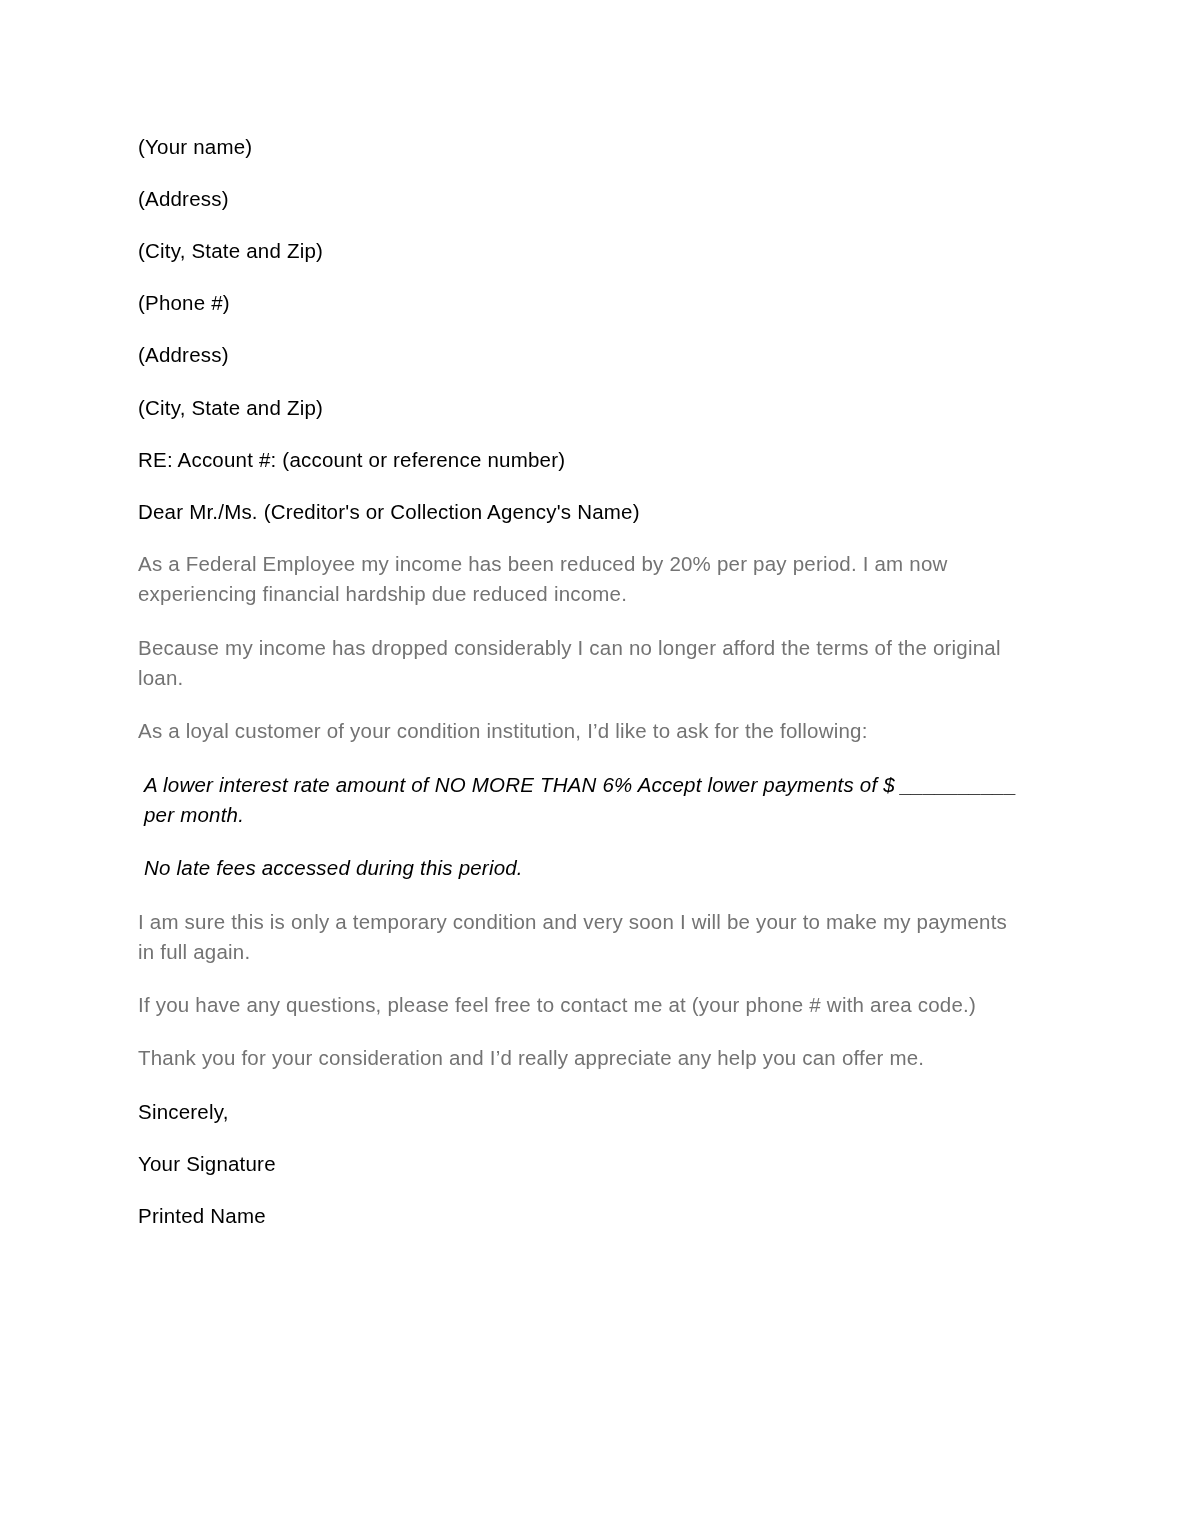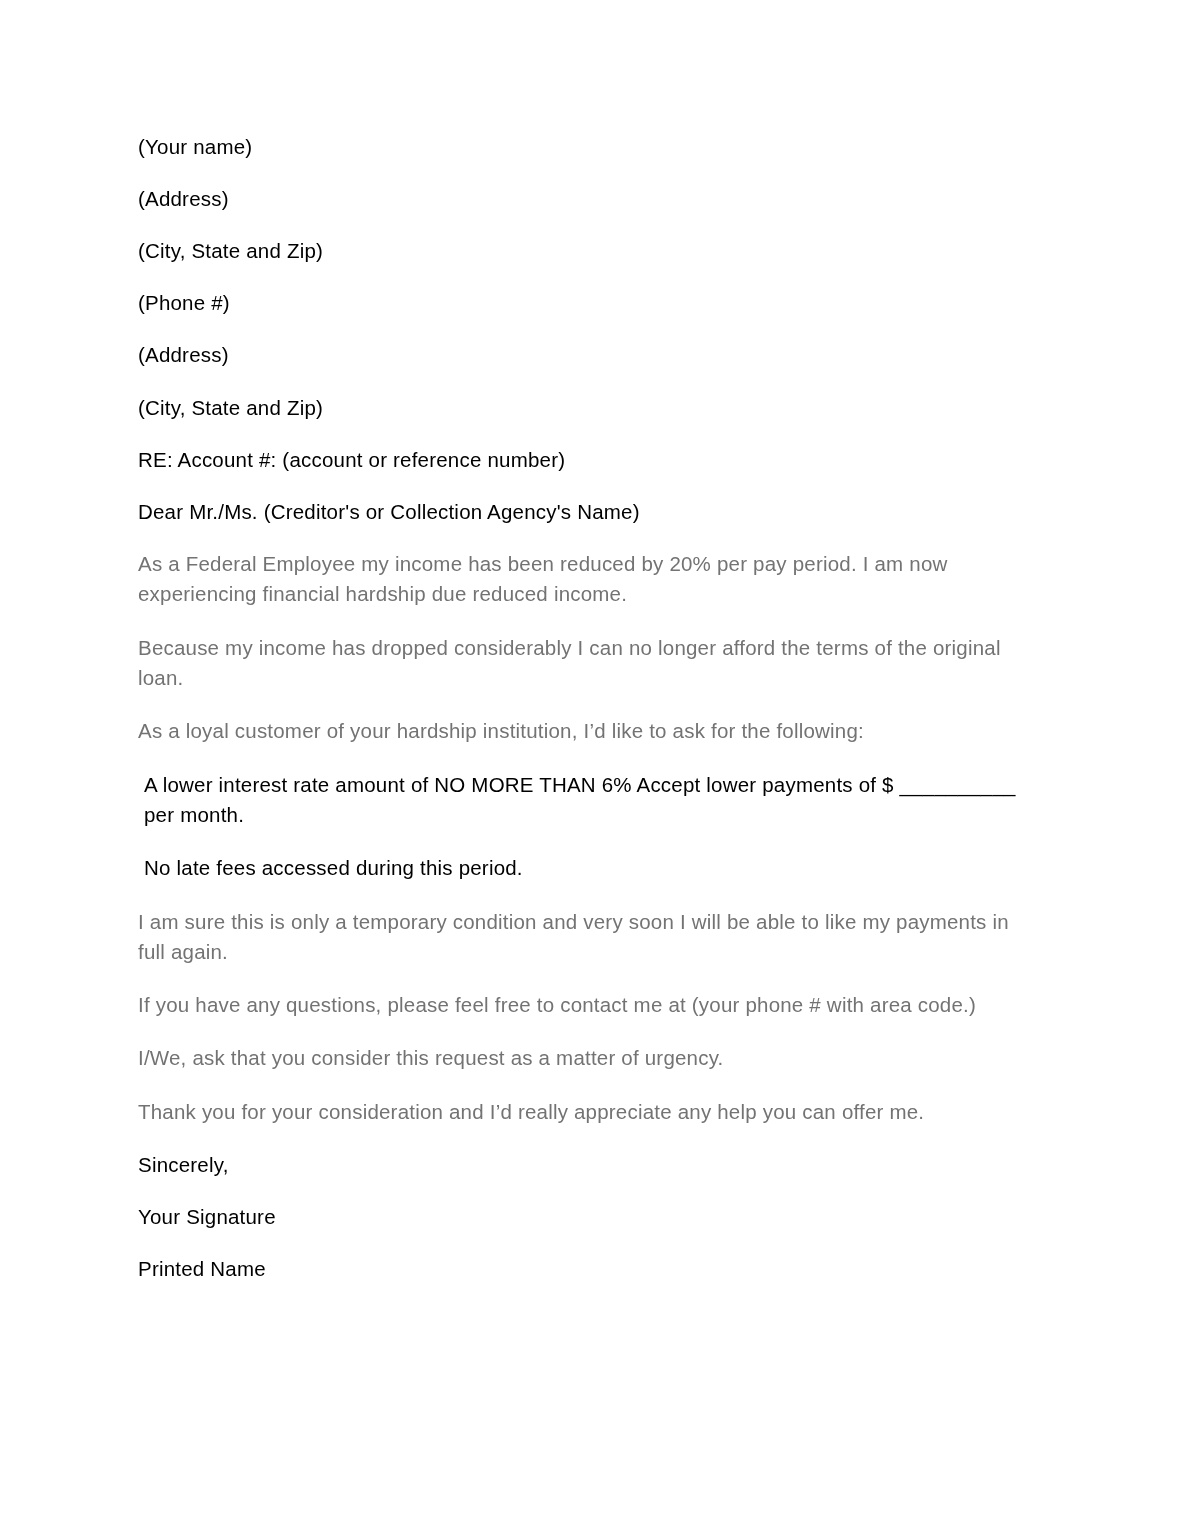--- a/index.html
+++ b/index.html
@@ -39,20 +39,21 @@
     color: #737373;
     letter-spacing: 0.01em;
   }
   p.bullet-line {
     margin: 0 0 23px 0;
     font-size: 20.5px;
     line-height: 1.48;
     color: #000000;
     padding-left: 6px;
     letter-spacing: 0.01em;
+    font-style: italic;
   }
   .spacer-bottom {
     height: 40px;
   }
 </style>
 </head>
 <body>
 
 <div class="page">
   <div class="doc-body">
@@ -62,28 +63,27 @@
     <p class="line">(City, State and Zip)</p>
     <p class="line">(Phone #)</p>
     <p class="line">(Address)</p>
     <p class="line">(City, State and Zip)</p>
 
     <p class="line">RE: Account #: (account or reference number)</p>
     <p class="line">Dear Mr./Ms. (Creditor's or Collection Agency's Name)</p>
 
     <p class="para">As a Federal Employee my income has been reduced by 20% per pay period. I am now experiencing financial hardship due reduced income.</p>
     <p class="para">Because my income has dropped considerably I can no longer afford the terms of the original loan.</p>
-    <p class="para">As a loyal customer of your hardship institution, I’d like to ask for the following:</p>
+    <p class="para">As a loyal customer of your condition institution, I’d like to ask for the following:</p>
 
     <p class="bullet-line"> A lower interest rate amount of NO MORE THAN 6%  Accept lower payments of $ __________ per month.</p>
     <p class="bullet-line"> No late fees accessed during this period.</p>
 
-    <p class="para">I am sure this is only a temporary condition and very soon I will be able to like my payments in full again.</p>
+    <p class="para">I am sure this is only a temporary condition and very soon I will be your to make my payments in full again.</p>
     <p class="para">If you have any questions, please feel free to contact me at (your phone # with area code.)</p>
-    <p class="para">I/We, ask that you consider this request as a matter of urgency.</p>
     <p class="para">Thank you for your consideration and I’d really appreciate any help you can offer me.</p>
 
     <p class="line">Sincerely,</p>
     <p class="line">Your Signature</p>
     <p class="line">Printed Name</p>
 
     <div class="spacer-bottom"></div>
   </div>
 </div>
 

